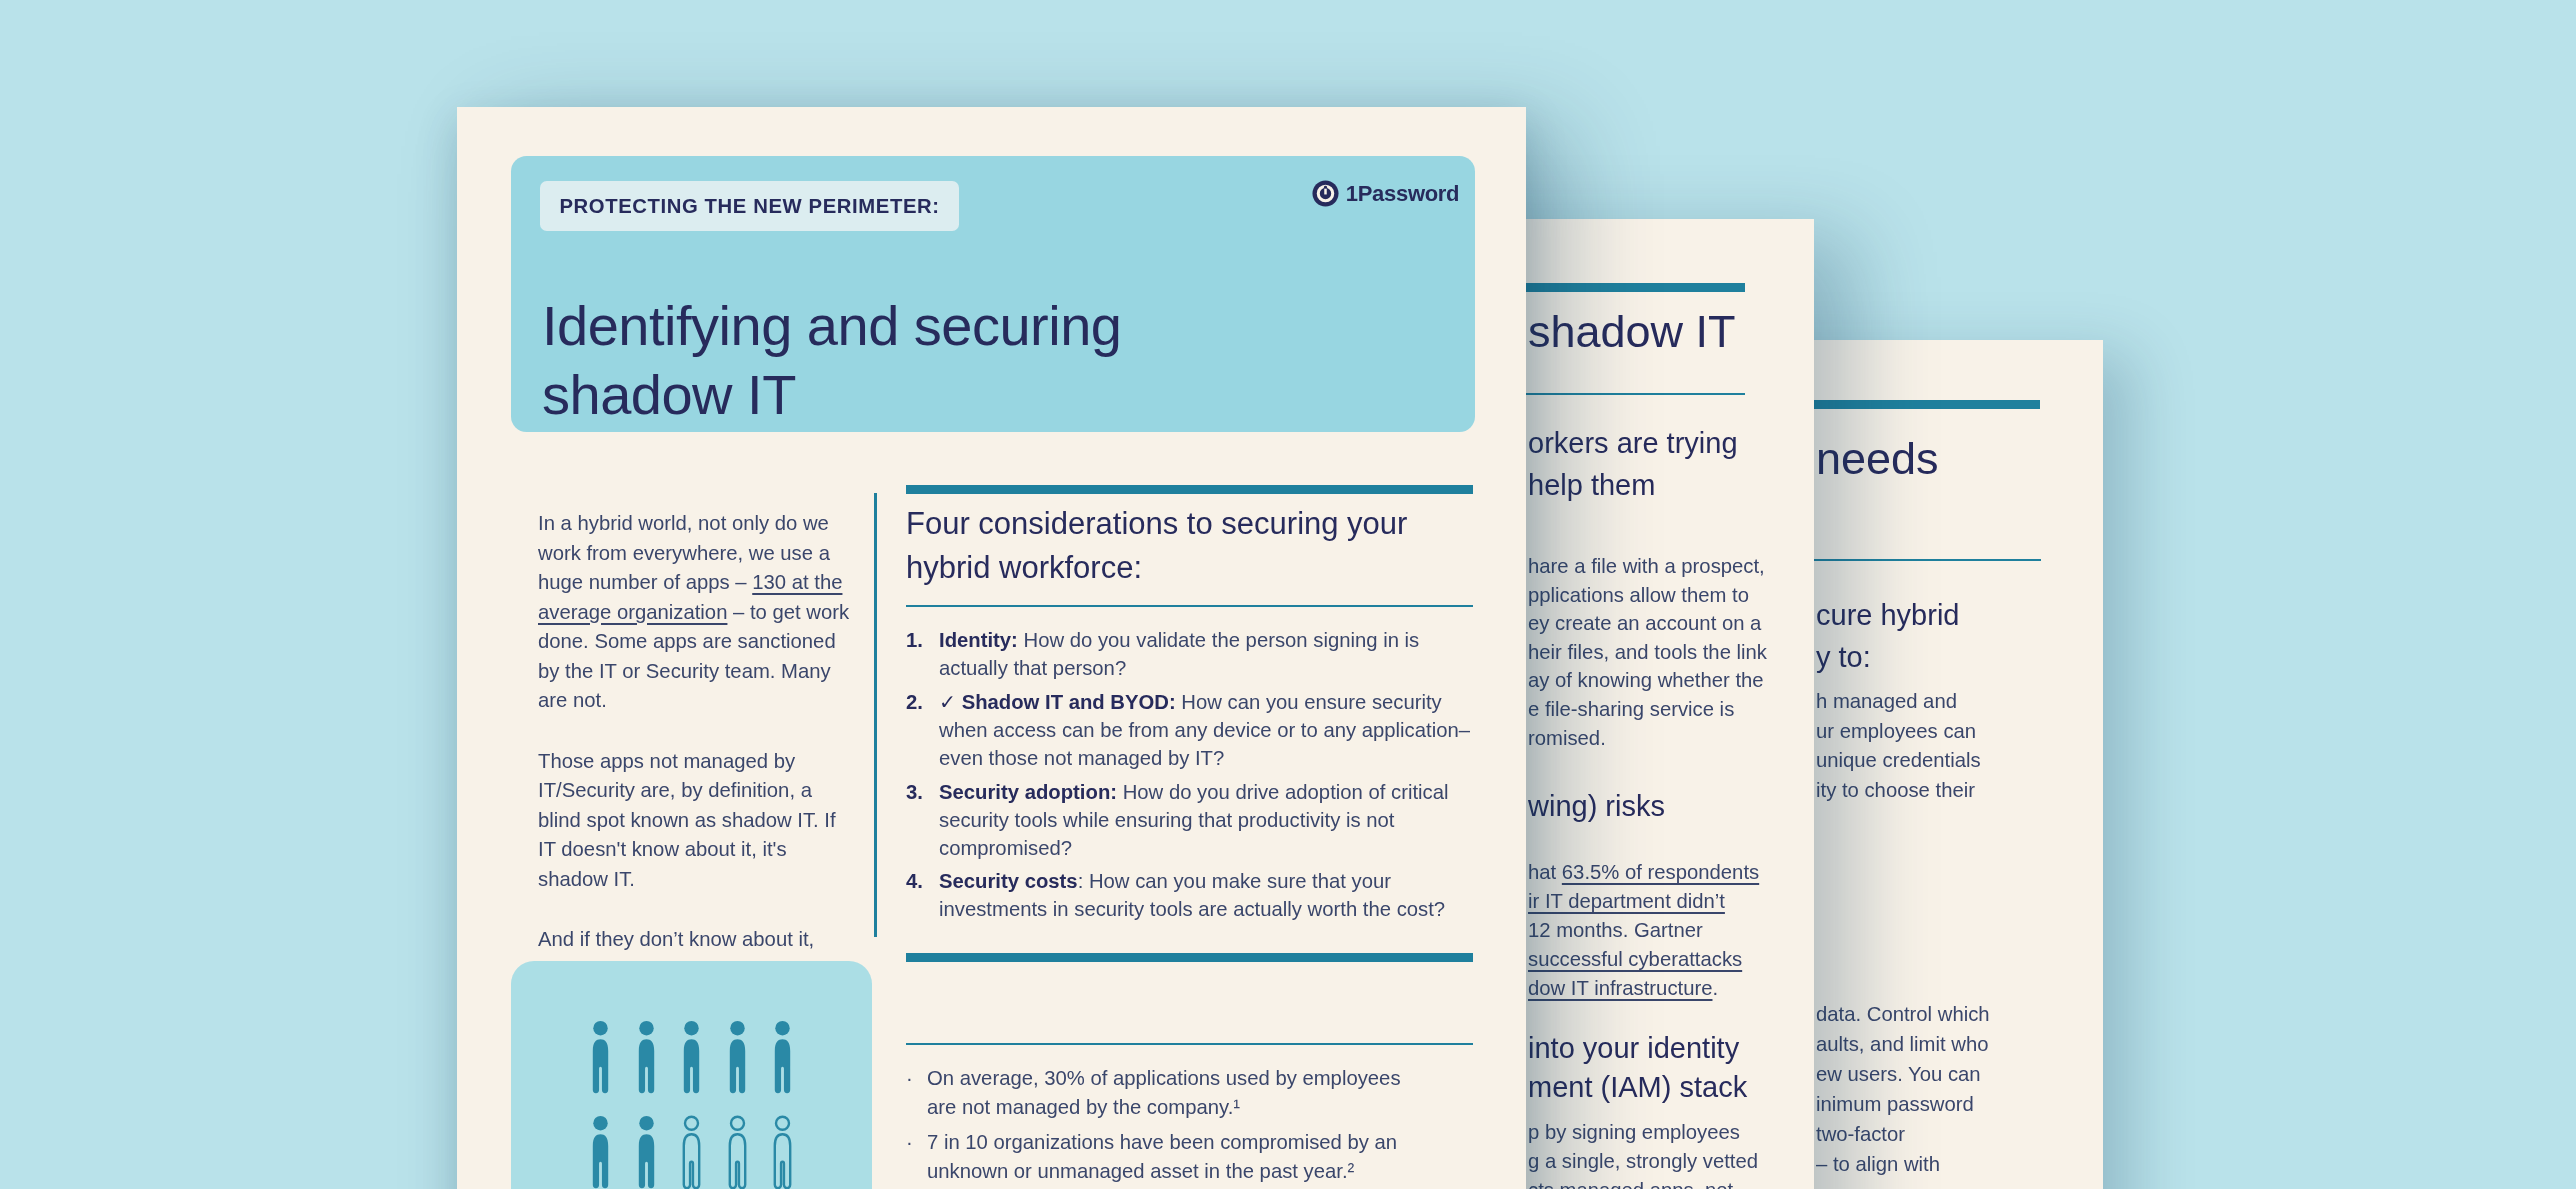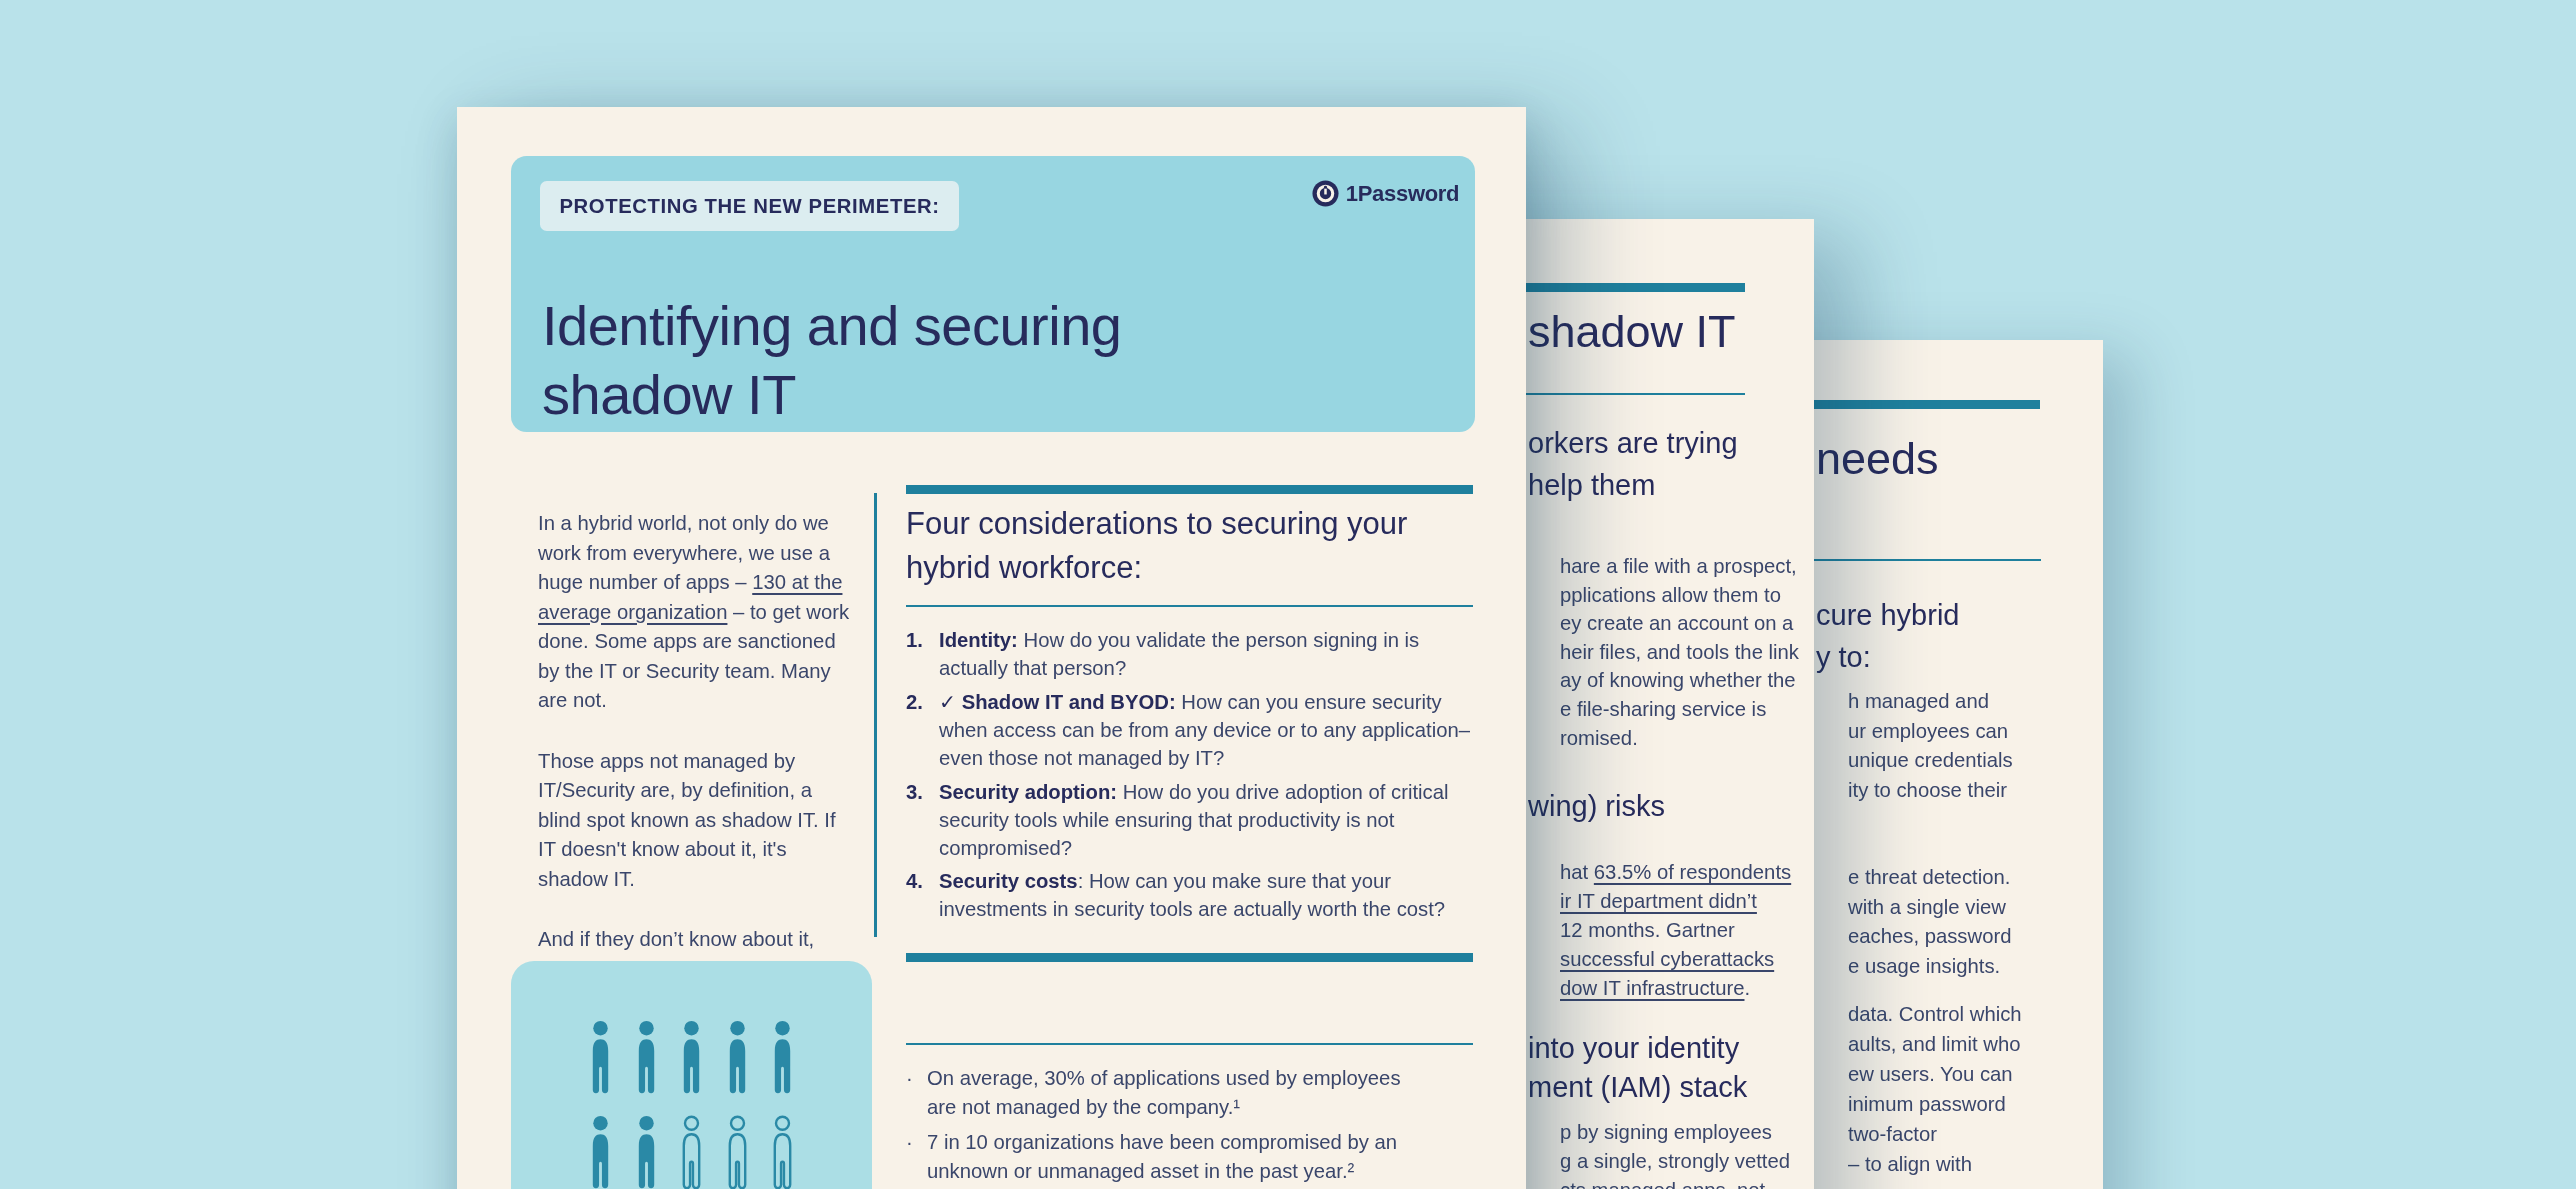--- a/index.html
+++ b/index.html
@@ -53,21 +53,21 @@
   .people{position:absolute;left:0;top:59px;width:361px;display:flex;flex-direction:column;gap:18.4px;align-items:center;}
   .person-row{display:flex;gap:16.5px;}
   .person{width:29px;height:77px;display:block;}
   .person.filled circle,.person.filled path{fill:var(--icon);stroke:none;}
   .person.outline circle,.person.outline path{fill:none;stroke:var(--icon);stroke-width:5px;}
 
   
   .frag-h1{font-size:45px;line-height:56px;font-weight:500;color:var(--navy);}
   .frag-h3{font-size:29px;line-height:42px;font-weight:500;color:var(--navy);}
   .frag-p{color:var(--body);font-size:20.3px;}
-  .frag-p div{white-space:nowrap;margin-left:32px;}
+  .frag-p div{white-space:nowrap;}
   .p2-bar{left:0;top:64px;width:677px;}
   .p2-rule{left:0;top:174px;width:677px;}
   .p3-bar{left:0;top:60px;width:587px;}
   .p3-rule{left:0;top:219px;width:588px;}
 </style>
 </head>
 <body>
 
 <div class="canvas">
 
@@ -75,26 +75,20 @@
     <div class="abs bar p3-bar"></div>
     <div class="abs frag-h1" style="left:363px;top:91px">needs</div>
     <div class="abs rule p3-rule"></div>
     <div class="abs frag-h3 ml" style="left:363px;top:254px">cure hybrid
 y to:</div>
     <div class="abs frag-p" style="left:363px;top:347px;line-height:29.5px">
       <div>h managed and</div>
       <div>ur employees can</div>
       <div>unique credentials</div>
       <div>ity to choose their</div>
-    </div>
-    <div class="abs frag-p" style="left:363px;top:523px;line-height:29.5px">
-      <div>e threat detection.</div>
-      <div>with a single view</div>
-      <div>eaches, password</div>
-      <div>e usage insights.</div>
     </div>
     <div class="abs frag-p" style="left:363px;top:659px;line-height:30px">
       <div>data. Control which</div>
       <div>aults, and limit who</div>
       <div>ew users. You can</div>
       <div>inimum password</div>
       <div>two-factor</div>
       <div>– to align with</div>
     </div>
   </div>

